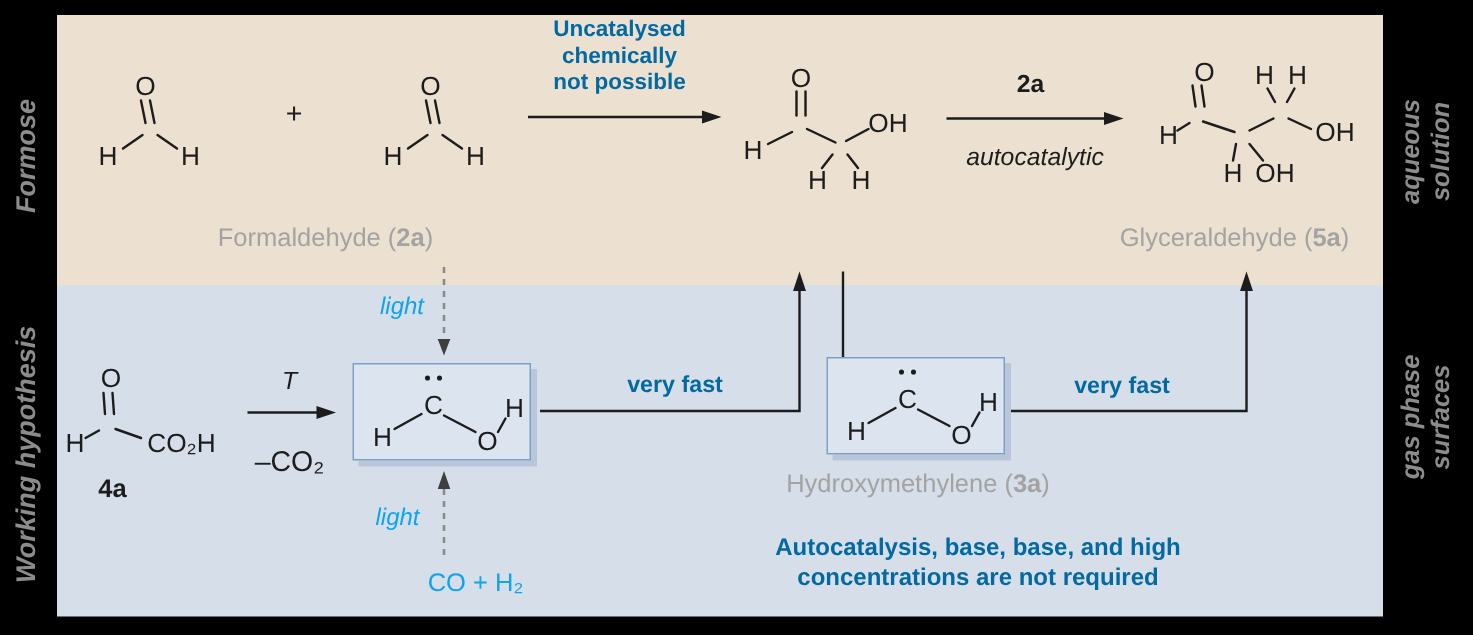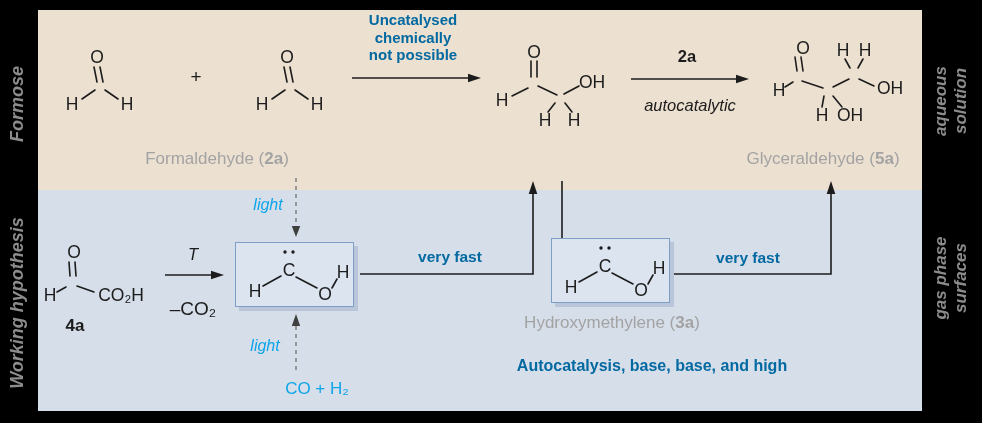--- a/index.html
+++ b/index.html
@@ -191,20 +191,21 @@
   </svg>
 
   <div class="lbl centered compound" style="left:612px;top:313px;">
     <span>Hydroxymethylene (</span><b>3a</b><span>)</span>
   </div>
 
   <div class="lbl centered red" style="left:748px;top:249px;font-size:15.5px;">very fast</div>
 
   <div class="lbl centered red" style="left:652px;top:356px;font-size:16px;line-height:20px;text-align:center;">
     <div>Autocatalysis, base, base, and high</div>
+    <div>concentrations are not required</div>
   </div>
 
   <svg id="arrow-layer" width="982" height="423">
 
     <g>
       <line class="solid" x1="352" y1="78" x2="470" y2="78"></line>
       <polygon class="head" points="481,78 468,73.7 468,82.3"></polygon>
     </g>
 
     <g>

